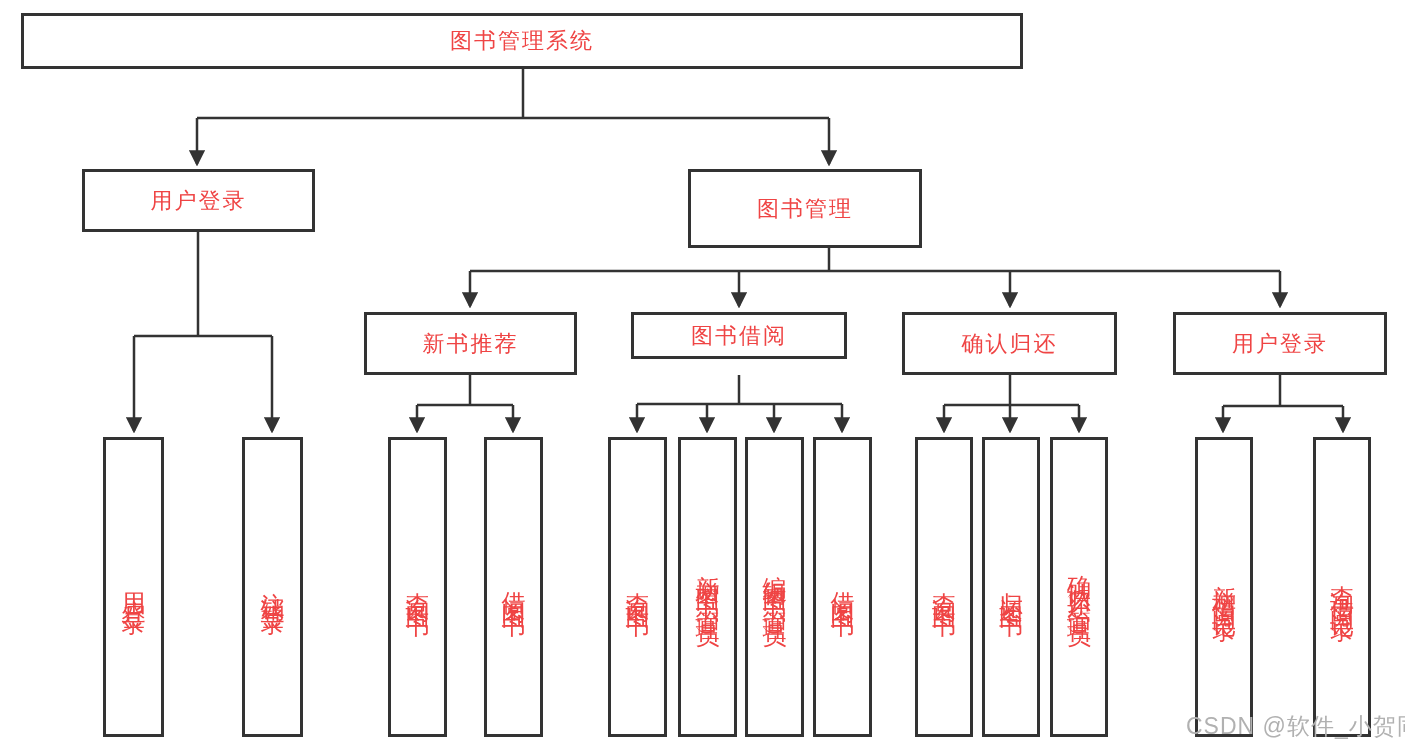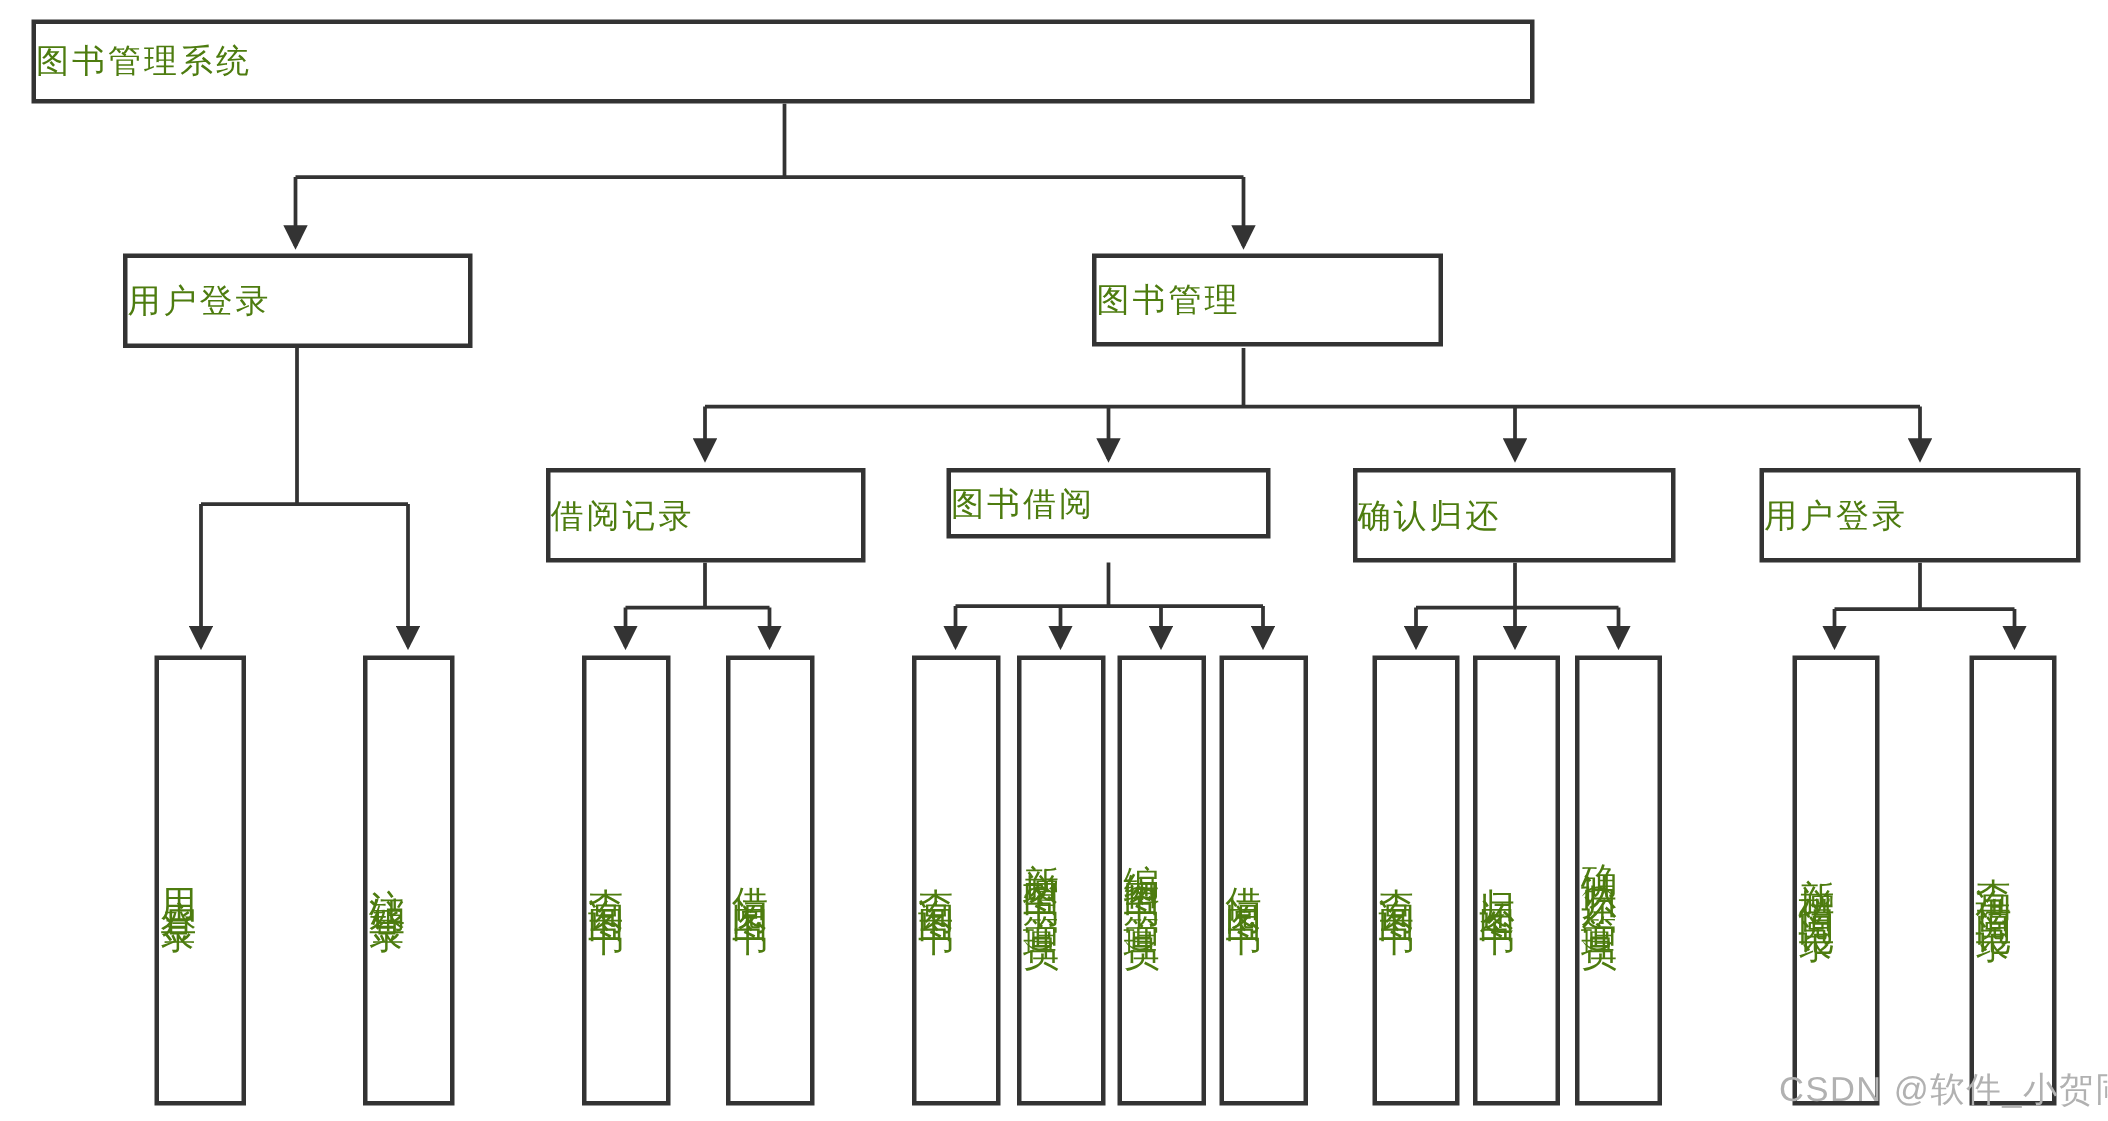--- a/index.html
+++ b/index.html
@@ -17,21 +17,22 @@
     width: 1405px; height: 747px;
     pointer-events: none;
   }
   .node {
     position: absolute;
     box-sizing: border-box;
     border: 3px solid #333333;
     background: #ffffff;
     display: flex;
     align-items: center;
-    color: #4d7c0f;
+    justify-content: center;
+    color: #ef4444;
   }
   .h-node span {
     font-size: 22px;
     letter-spacing: 2px;
     white-space: nowrap;
   }
   .v-node span {
     writing-mode: vertical-rl;
     text-orientation: mixed;
     font-size: 24px;
@@ -104,26 +105,26 @@
     </g>
   </svg>
 
   <div class="node h-node" style="left:21px; top:13px; width:1002px; height:56px;">
     <span>图书管理系统</span>
   </div>
 
   <div class="node h-node" style="left:82px; top:169px; width:233px; height:63px;">
     <span>用户登录</span>
   </div>
-  <div class="node h-node" style="left:728px; top:169px; width:234px; height:62px;">
+  <div class="node h-node" style="left:688px; top:169px; width:234px; height:79px;">
     <span>图书管理</span>
   </div>
 
   <div class="node h-node" style="left:364px; top:312px; width:213px; height:63px;">
-    <span>借阅记录</span>
+    <span>新书推荐</span>
   </div>
   <div class="node h-node" style="left:631px; top:312px; width:216px; height:47px;">
     <span>图书借阅</span>
   </div>
   <div class="node h-node" style="left:902px; top:312px; width:215px; height:63px;">
     <span>确认归还</span>
   </div>
   <div class="node h-node" style="left:1173px; top:312px; width:214px; height:63px;">
     <span>用户登录</span>
   </div>

